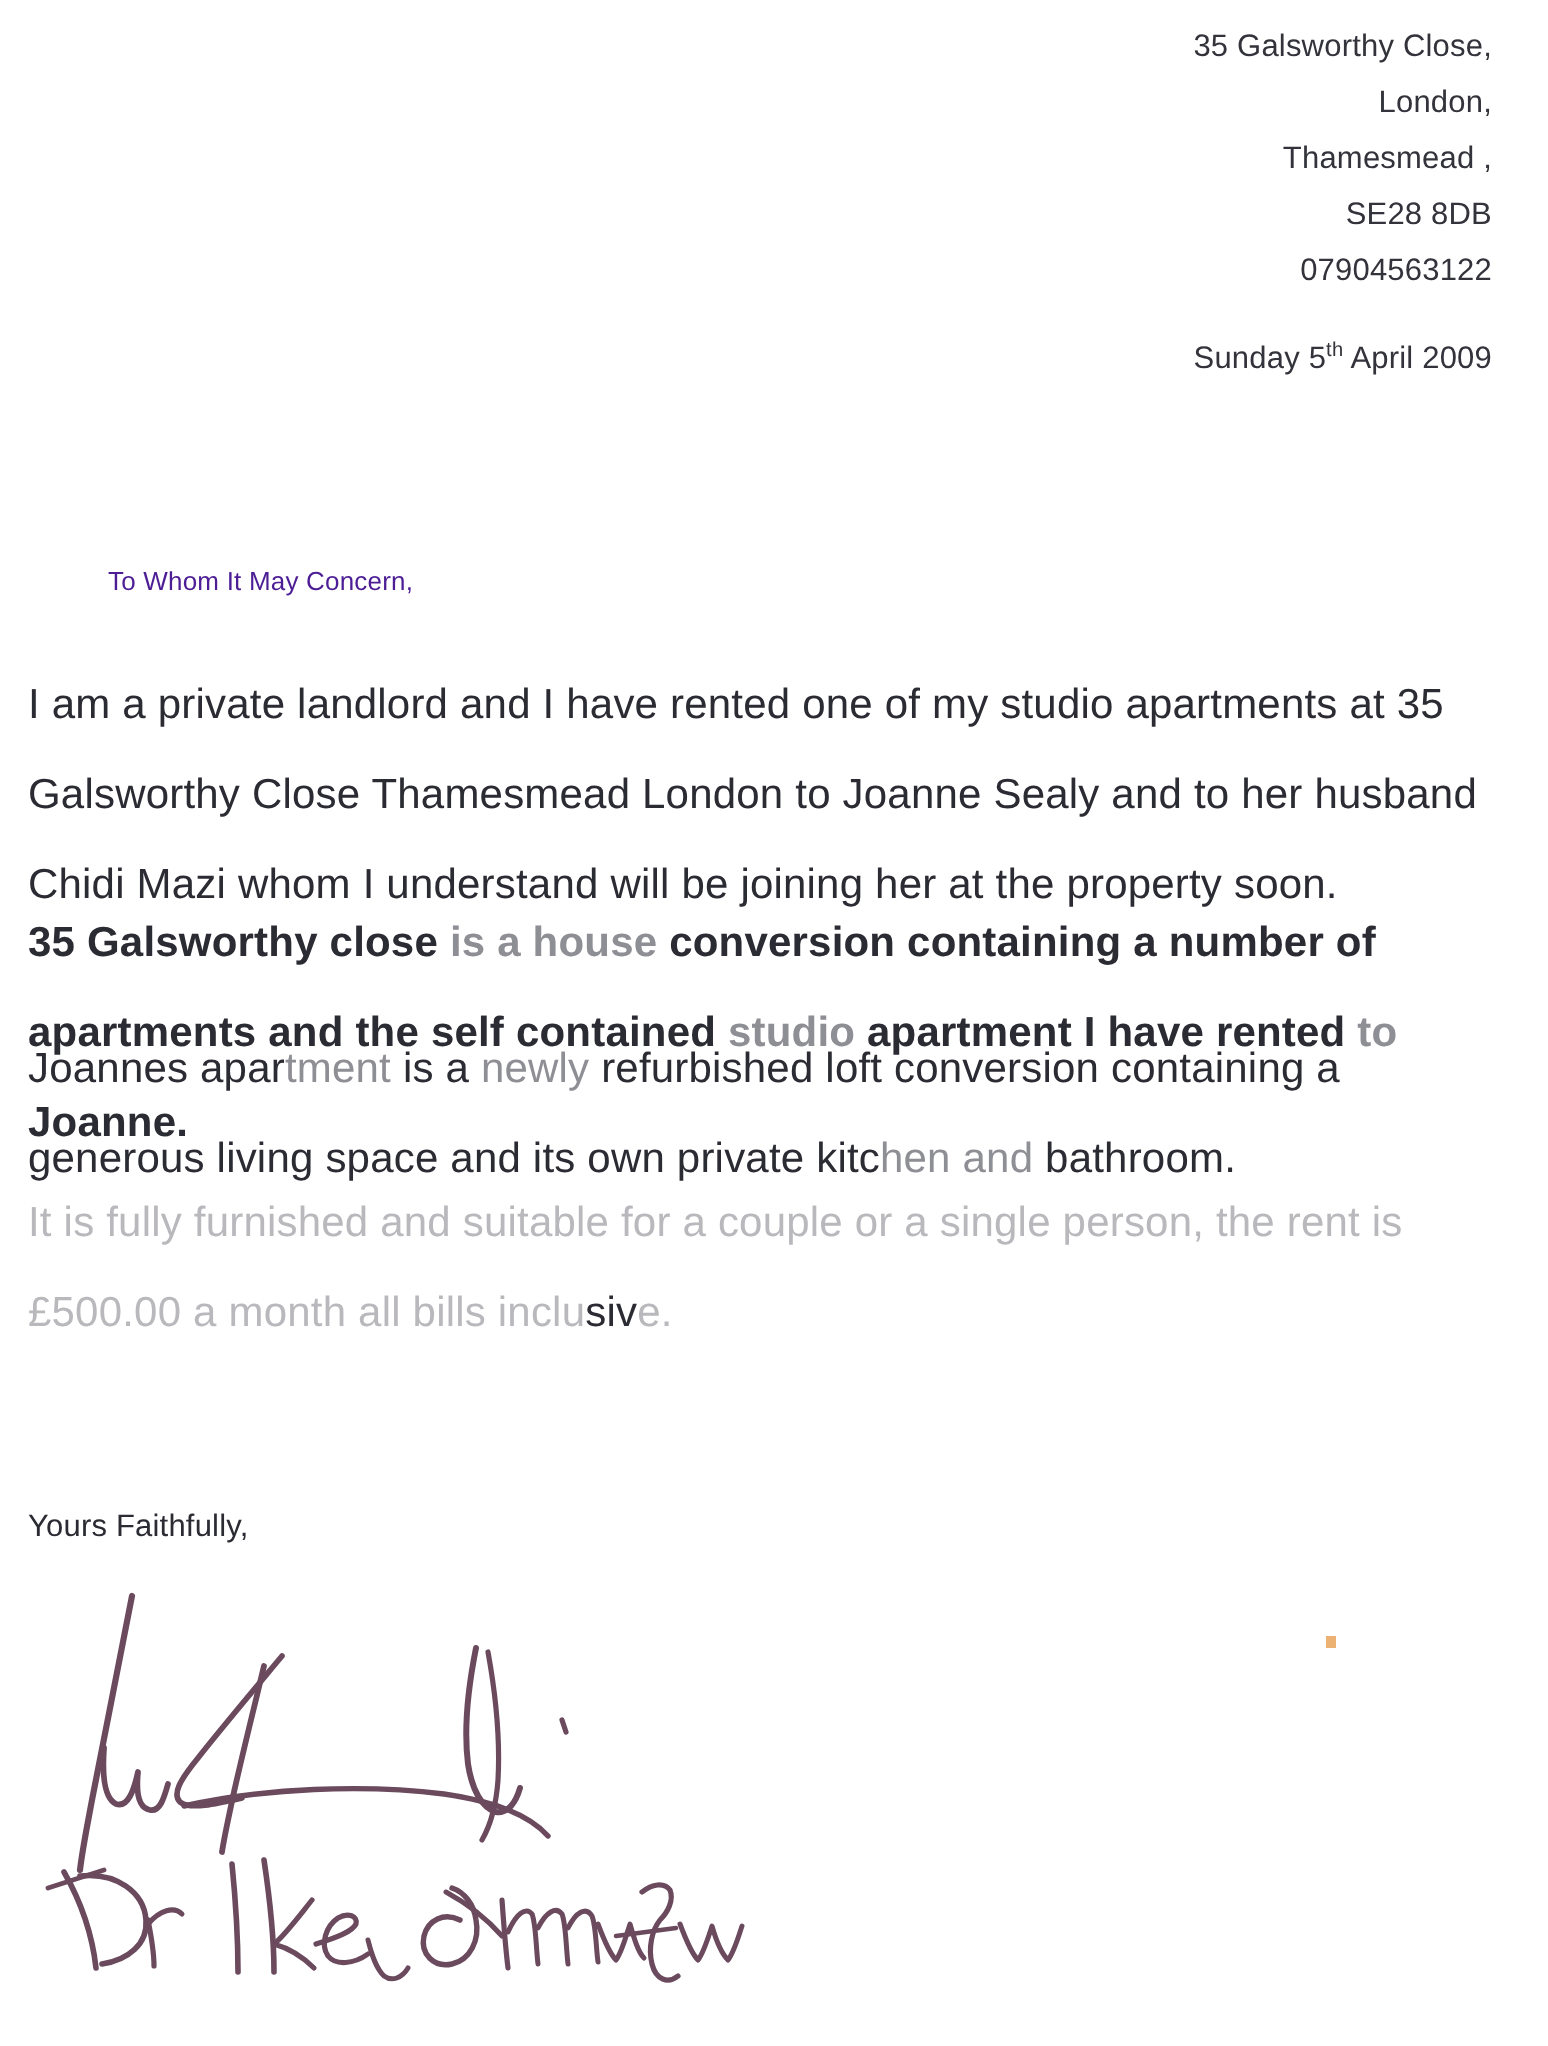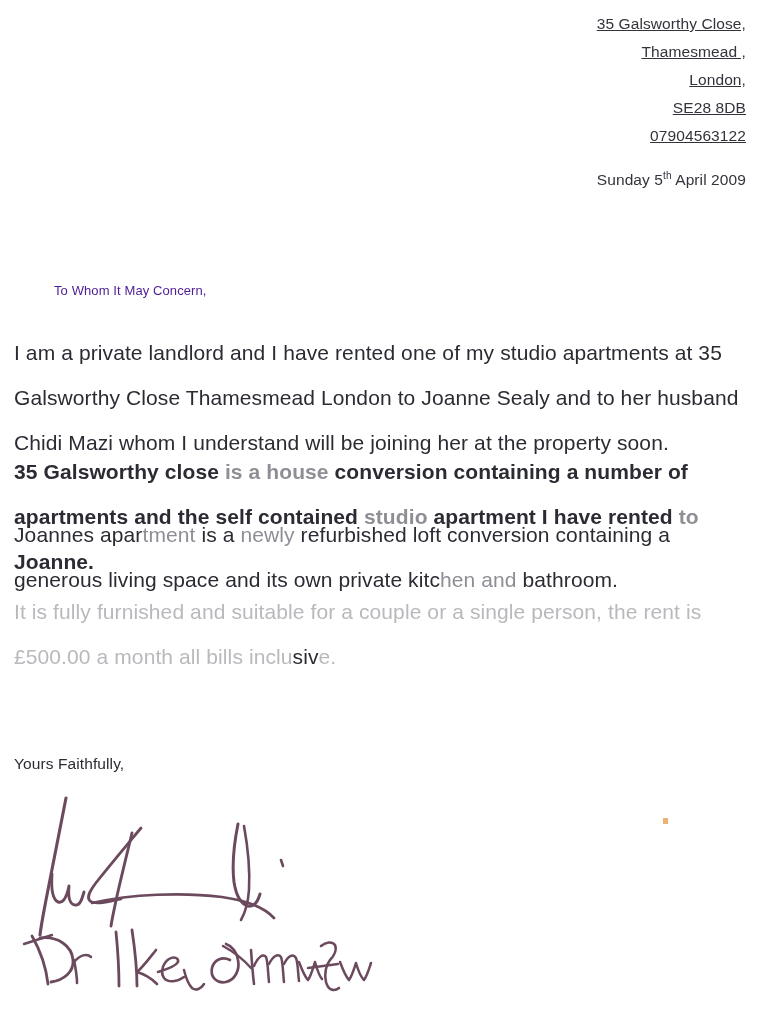--- a/index.html
+++ b/index.html
@@ -26,21 +26,21 @@
   .address-block {
     position: absolute;
     top: 10px;
     right: 28px;
     text-align: right;
     line-height: 28px;
     font-size: 15.5px;
     color: #33333b;
     letter-spacing: 0.1px;
   }
-  .address-line { display: block; white-space: pre; text-decoration: underline; }
+  .address-line { display: block; white-space: pre; }
 
   
   .date-line {
     position: absolute;
     top: 172px;
     right: 28px;
     text-align: right;
     font-size: 15.5px;
     color: #33333b;
     letter-spacing: 0.1px;
@@ -131,22 +131,22 @@
     opacity: 0.85;
   }
 </style>
 </head>
 <body>
 
 <div class="page">
 
   <div class="address-block">
     <span class="address-line">35 Galsworthy Close,</span>
+    <span class="address-line">London,</span>
     <span class="address-line">Thamesmead ,</span>
-    <span class="address-line">London,</span>
     <span class="address-line">SE28 8DB</span>
     <span class="address-line">07904563122</span>
   </div>
 
   <div class="date-line"><span>Sunday 5</span><sup>th</sup><span> April 2009</span></div>
 
 
   <div class="salutation">To Whom It May Concern,</div>
 
   <div class="para p1">I am a private landlord and  I have rented one of my studio apartments at 35 Galsworthy Close Thamesmead London  to Joanne Sealy and to her husband Chidi Mazi whom I understand will be joining her at the property soon.</div>

